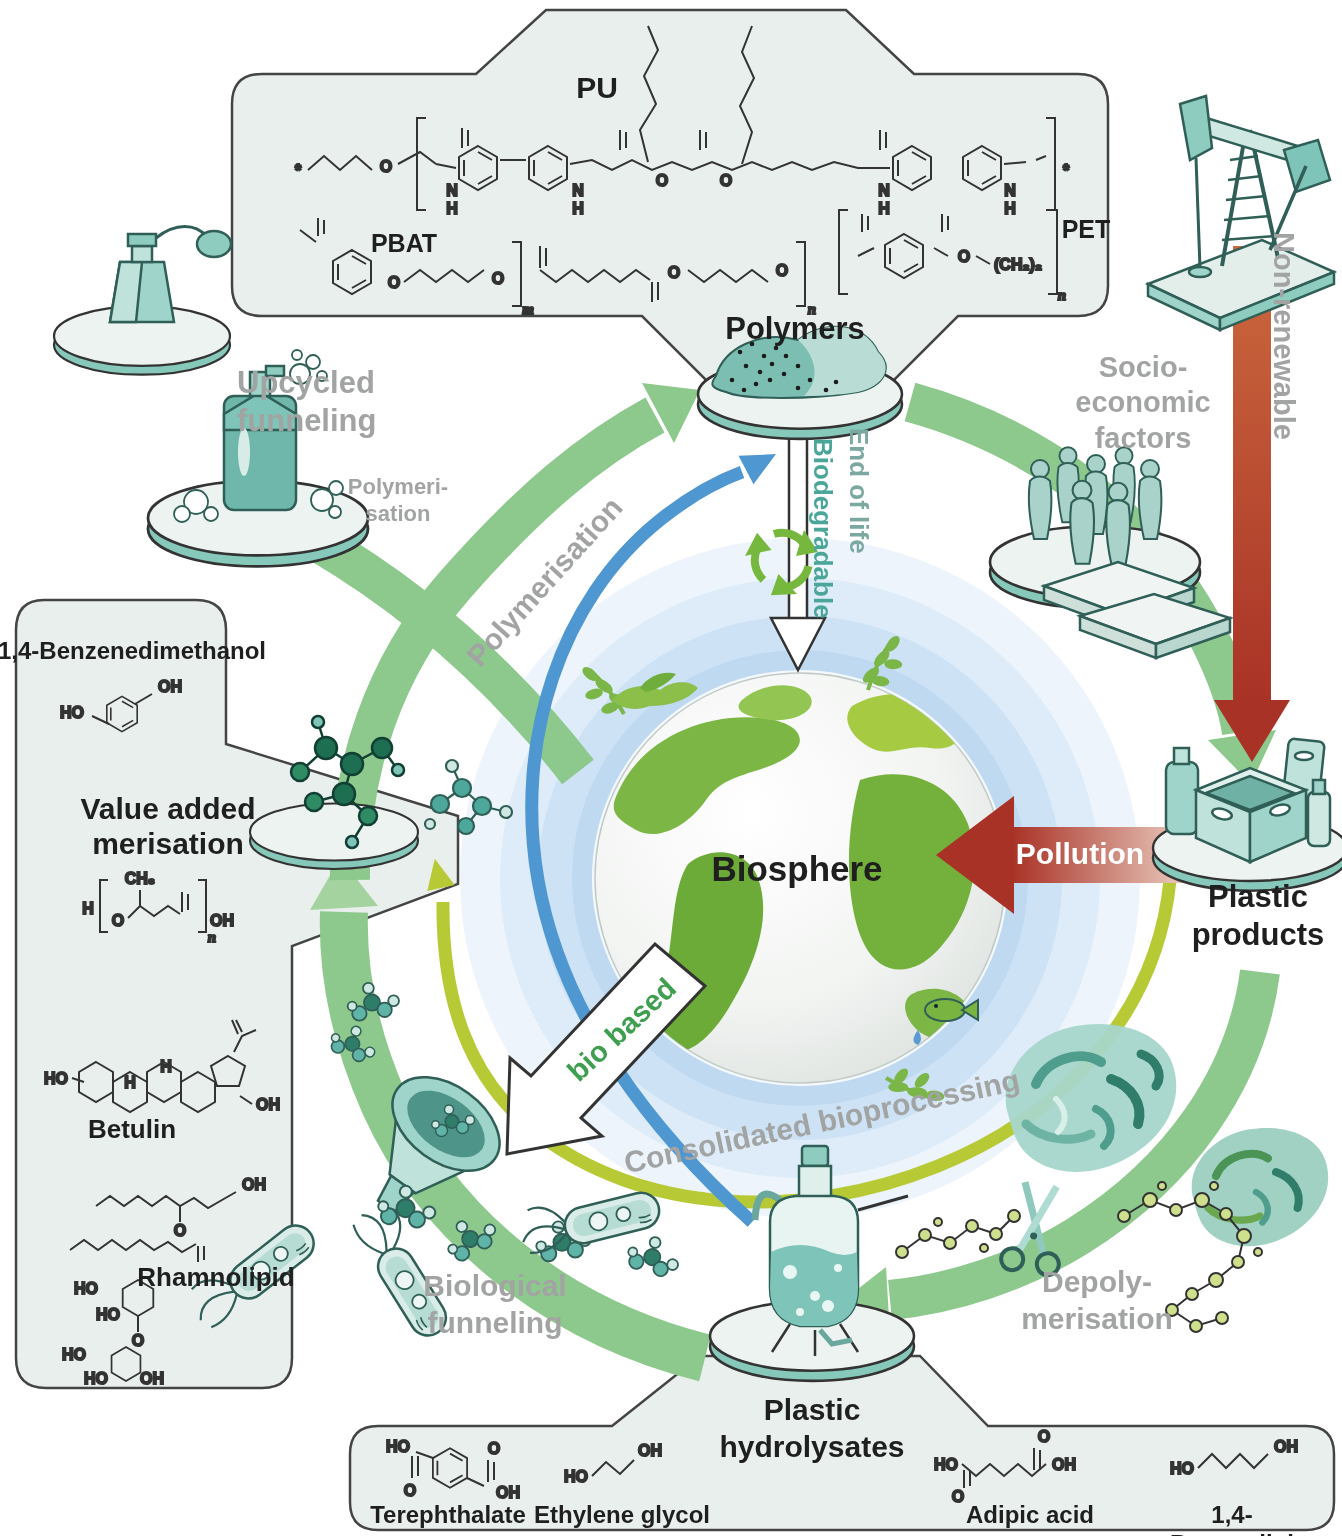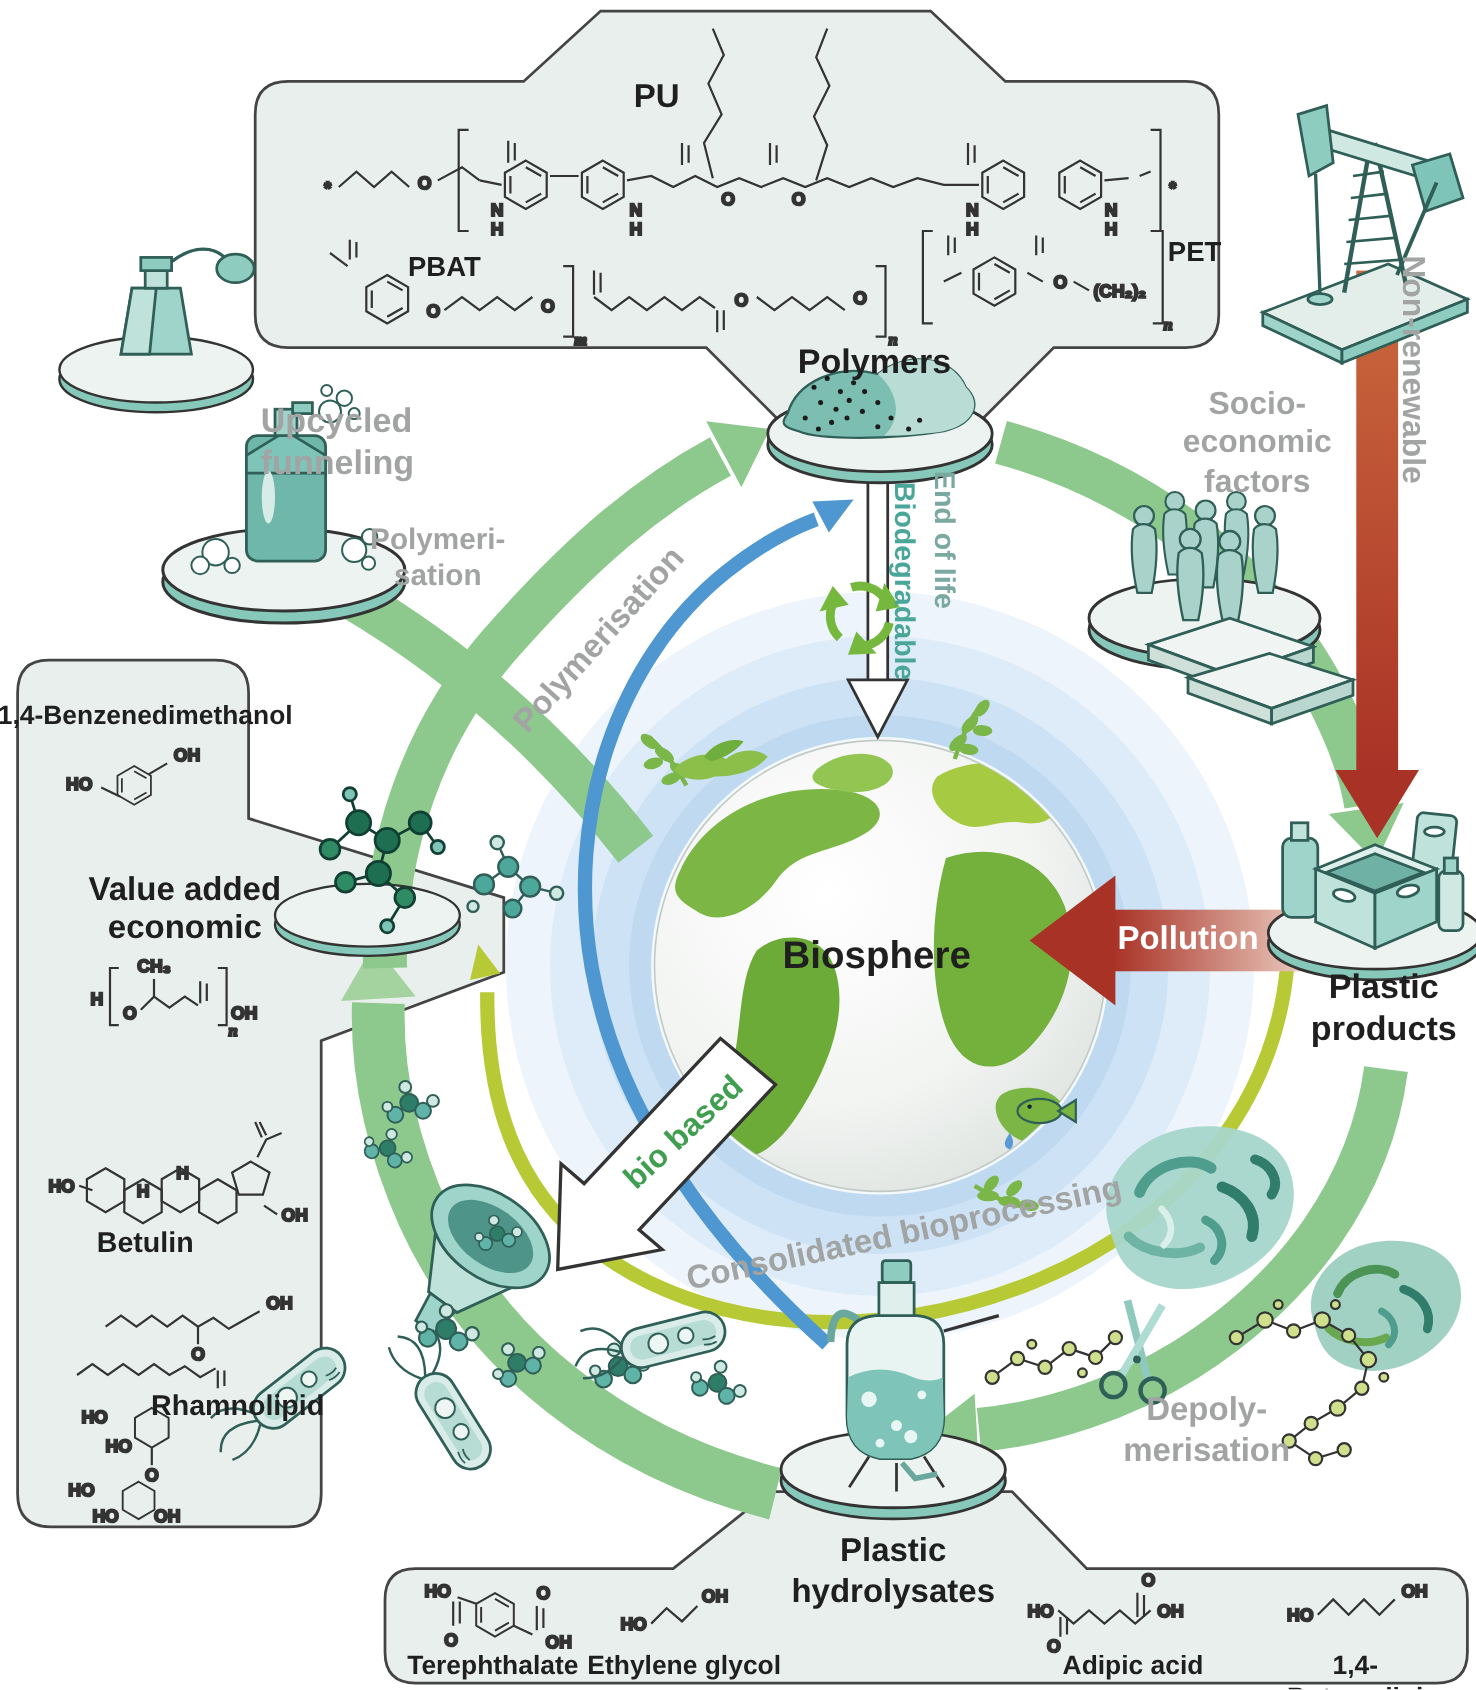--- a/index.html
+++ b/index.html
@@ -543,48 +543,50 @@
 </g>
 </svg>
 
 <div class="lbl blk ctr" style="left:597px;top:70px;font-size:30px;">PU</div>
 <div class="lbl blk ctr" style="left:404px;top:228px;font-size:25px;">PBAT</div>
 <div class="lbl blk ctr" style="left:1086px;top:214px;font-size:25px;">PET</div>
 <div class="lbl blk ctr" style="left:795px;top:310px;font-size:31px;">Polymers</div>
 
 <div class="lbl gray" style="left:237px;top:364px;font-size:31px;">Upcycled
 funneling</div>
-<div class="lbl gray ctr" style="left:398px;top:474px;font-size:27px;">Polymeri-
+<div class="lbl gray ctr" style="left:398px;top:474px;font-size:22px;">Polymeri-
 sation</div>
 <div class="lbl gray" style="left:545px;top:582px;font-size:30px;transform:translate(-50%,-50%) rotate(-48deg);white-space:nowrap;">Polymerisation</div>
 
 <div class="lbl vert" style="left:806px;top:438px;font-size:26px;color:#4ba69a;">Biodegradable</div>
 <div class="lbl vert" style="left:842px;top:428px;font-size:26px;color:#7ba8a1;">End of life</div>
 
 <div class="lbl gray ctr" style="left:1143px;top:350px;font-size:29px;">Socio-
 economic
 factors</div>
 <div class="lbl gray vert" style="left:1266px;top:232px;font-size:29px;">Non-renewable</div>
 
 <div class="lbl blk ctr" style="left:797px;top:848px;font-size:35px;">Biosphere</div>
 <div class="lbl ctr" style="left:1080px;top:836px;font-size:30px;color:#fff;">Pollution</div>
 <div class="lbl blk ctr" style="left:1258px;top:878px;font-size:31px;">Plastic
 products</div>
 
 <div class="lbl" style="left:622px;top:1030px;font-size:29px;color:#3f9e4f;transform:translate(-50%,-50%) rotate(-43deg);white-space:nowrap;">bio based</div>
 <div class="lbl gray" style="left:822px;top:1122px;font-size:30px;transform:translate(-50%,-50%) rotate(-12deg);white-space:nowrap;">Consolidated bioprocessing</div>
 
+<div class="lbl gray ctr" style="left:495px;top:1268px;font-size:30px;">Biological
+funneling</div>
 <div class="lbl gray ctr" style="left:1097px;top:1264px;font-size:30px;">Depoly-
 merisation</div>
 <div class="lbl blk ctr" style="left:812px;top:1392px;font-size:30px;">Plastic
 hydrolysates</div>
 
 <div class="lbl blk ctr" style="left:132px;top:636px;font-size:24px;white-space:nowrap;">1,4-Benzenedimethanol</div>
 <div class="lbl blk ctr" style="left:168px;top:792px;font-size:30px;line-height:1.15;">Value added
-economic</div>
+merisation</div>
 <div class="lbl blk ctr" style="left:132px;top:1114px;font-size:26px;">Betulin</div>
 <div class="lbl blk ctr" style="left:216px;top:1262px;font-size:26px;">Rhamnolipid</div>
 
 <div class="lbl blk ctr" style="left:448px;top:1500px;font-size:24px;">Terephthalate</div>
 <div class="lbl blk ctr" style="left:622px;top:1500px;font-size:24px;">Ethylene glycol</div>
 <div class="lbl blk ctr" style="left:1030px;top:1500px;font-size:24px;">Adipic acid</div>
 <div class="lbl blk ctr" style="left:1232px;top:1500px;font-size:24px;">1,4-Butanediol</div>
 
 </div>
 

